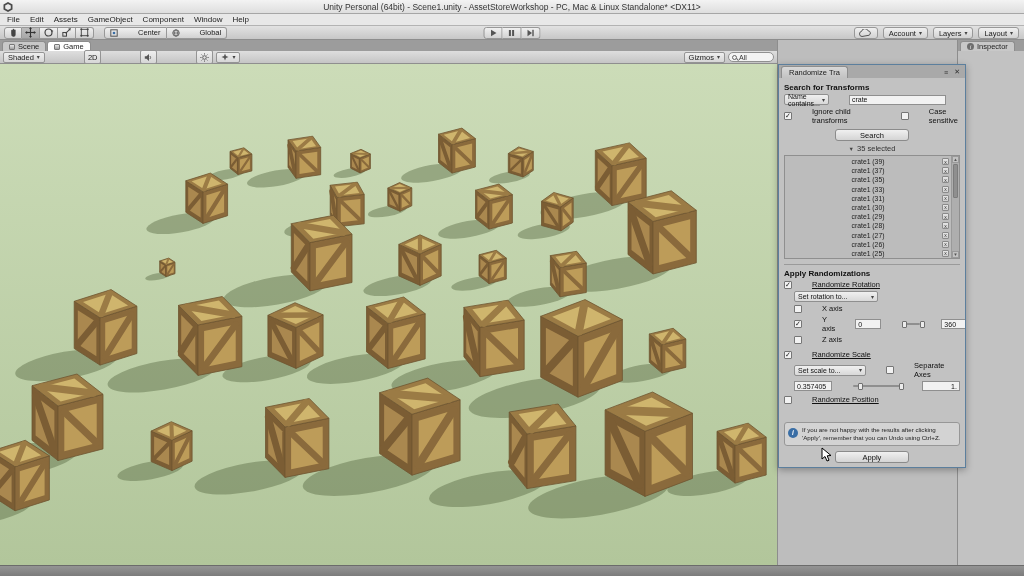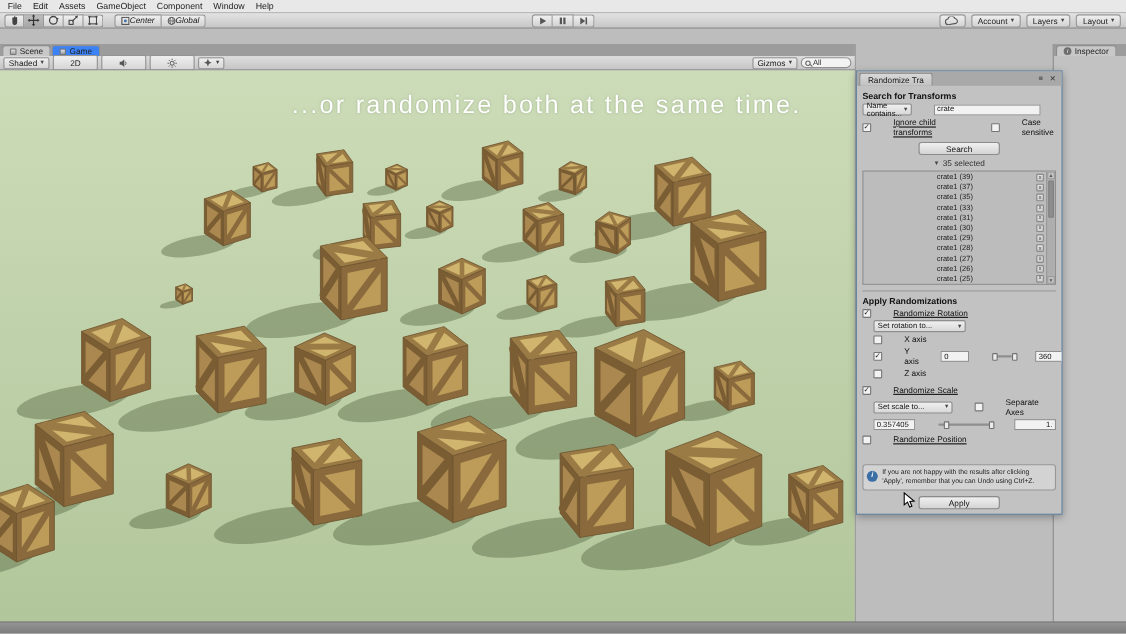--- a/index.html
+++ b/index.html
@@ -12,42 +12,42 @@
   .title-logo{position:absolute;left:3px;top:2px;}
   .menubar{height:12px;background:#e8e8e8;border-bottom:1px solid #b3b3b3;display:flex;align-items:center;padding-left:2px;font-size:8px;color:#222;}
   .menu-item{padding:0 5px;height:100%;display:flex;align-items:center;}
   .toolbar{height:14px;background:linear-gradient(#e2e2e2,#c7c7c7);border-bottom:1px solid #8d8d8d;position:relative;display:flex;align-items:center;}
   .tool-group{display:flex;margin-left:4px;}
   .tool-btn{width:18px;height:12px;background:linear-gradient(#f0f0f0,#d2d2d2);border:1px solid #989898;border-left-width:0;display:flex;align-items:center;justify-content:center;}
   .tool-btn:first-child{border-left-width:1px;border-radius:3px 0 0 3px;}
   .tool-btn:last-child{border-radius:0 3px 3px 0;}
   .tool-btn.active{background:linear-gradient(#bcbcbc,#a8a8a8);}
   .toggle-group{display:flex;margin-left:10px;}
-  .toggle-btn{height:12px;padding:0 5px;font-size:7.5px;display:flex;align-items:center;gap:0;background:linear-gradient(#f0f0f0,#d2d2d2);border:1px solid #989898;border-left-width:0;font-style:italic;}
+  .toggle-btn{height:12px;padding:0 5px;font-size:7.5px;display:flex;align-items:center;gap:20px;background:linear-gradient(#f0f0f0,#d2d2d2);border:1px solid #989898;border-left-width:0;}
   .toggle-btn:first-child{border-left-width:1px;border-radius:3px 0 0 3px;}
   .toggle-btn:last-child{border-radius:0 3px 3px 0;}
   .play-group{position:absolute;left:50%;transform:translateX(-50%);display:flex;}
   .play-btn{width:19px;height:12px;background:linear-gradient(#f0f0f0,#d2d2d2);border:1px solid #989898;border-left-width:0;display:flex;align-items:center;justify-content:center;}
   .play-btn:first-child{border-left-width:1px;border-radius:3px 0 0 3px;}
   .play-btn:last-child{border-radius:0 3px 3px 0;}
   .right-group{position:absolute;right:5px;top:1px;display:flex;gap:5px;align-items:center;}
   .dd-btn{height:12px;padding:0 5px;font-size:7.5px;display:flex;align-items:center;gap:3px;background:linear-gradient(#f0f0f0,#d2d2d2);border:1px solid #989898;border-radius:3px;}
   .dd-arrow{font-size:6px;color:#444;line-height:1;}
   .cloud-btn{height:12px;width:24px;display:flex;align-items:center;justify-content:center;background:linear-gradient(#f0f0f0,#d2d2d2);border:1px solid #989898;border-radius:3px;}
 
   
   .main{position:absolute;top:40px;left:0;right:0;bottom:11px;display:flex;}
   .scene-pane{width:778px;display:flex;flex-direction:column;border-right:1px solid #8d8d8d;}
   .tabstrip{height:11px;background:#9c9c9c;display:flex;align-items:flex-end;padding-left:2px;gap:1px;flex:none;}
-  .tab{height:10px;padding:0 6px;font-size:7.5px;display:flex;align-items:center;gap:3px;background:#3b82f6;color:#222;border-radius:3px 3px 0 0;border:1px solid #8d8d8d;border-bottom:none;}
+  .tab{height:10px;padding:0 6px;font-size:7.5px;display:flex;align-items:center;gap:3px;background:#ffffff;color:#222;border-radius:3px 3px 0 0;border:1px solid #8d8d8d;border-bottom:none;}
   .tab.active{background:#c8c8c8;}
   .tab-icon{width:6px;height:6px;border-radius:1px;background:linear-gradient(#e7e7e7,#9f9f9f);border:1px solid #777;}
   .scene-toolbar{height:13px;background:linear-gradient(#dedede,#c5c5c5);border-bottom:1px solid #8f8f8f;display:flex;align-items:center;padding:0 3px;font-size:7.5px;gap:3px;flex:none;}
   .st-dd{height:11px;padding:0 4px;display:flex;align-items:center;gap:3px;background:linear-gradient(#efefef,#d6d6d6);border:1px solid #949494;border-radius:2px;}
-  .st-btn{height:14px;padding:0 15px;display:flex;align-items:center;background:linear-gradient(#efefef,#d6d6d6);border:1px solid #949494;border-radius:2px;}
+  .st-btn{height:14px;padding:0 3px;display:flex;align-items:center;background:linear-gradient(#efefef,#d6d6d6);border:1px solid #949494;border-radius:2px;margin-left:36px;}
   .st-spacer{flex:1;}
   .search-box{height:10px;width:46px;background:#f3f3f3;border:1px solid #909090;border-radius:5px;display:flex;align-items:center;padding:0 3px;gap:2px;font-size:7px;color:#333;}
   .mag{width:5px;height:5px;border:1px solid #666;border-radius:50%;position:relative;flex:none;}
   .mag::after{content:"";position:absolute;width:3px;height:1px;background:#666;transform:rotate(45deg);right:-2.5px;bottom:-1px;}
   .viewport{flex:1;position:relative;background:linear-gradient(#ccdcb8,#b2c69b);overflow:hidden;}
   .viewport svg.scene{position:absolute;inset:0;}
   .caption{position:absolute;top:18px;left:497px;transform:translateX(-50%);white-space:nowrap;font-size:23px;letter-spacing:2px;color:#ffffff;text-shadow:0 0 2px rgba(120,140,100,.6);}
 
   
   .rand-pane{width:180px;background:#bdbdbd;border-right:1px solid #8d8d8d;position:relative;flex:none;}
@@ -90,20 +90,27 @@
   .insp-body{flex:1;background:#c2c2c2;}
   .insp-icon{width:7px;height:7px;border-radius:50%;background:#6e6e6e;color:#fff;font-size:5px;display:flex;align-items:center;justify-content:center;font-style:italic;}
 
   .statusbar{position:absolute;left:0;right:0;bottom:0;height:11px;background:linear-gradient(#949494,#7c7c7c);border-top:1px solid #6b6b6b;}
 </style>
 </head>
 <body>
 
 <div class="window">
 
+  <div class="titlebar">
+    <svg class="title-logo" width="10" height="10" viewBox="0 0 10 10">
+        <polygon points="5,0 9.5,2.5 9.5,7.5 5,10 0.5,7.5 0.5,2.5" fill="#4a4a4a"></polygon>
+        <polygon points="5,2 7.8,3.6 7.8,6.4 5,8 2.2,6.4 2.2,3.6" fill="#e8e8e8"></polygon>
+      </svg>
+    <span>Unity Personal (64bit) - Scene1.unity - AssetStoreWorkshop - PC, Mac &amp; Linux Standalone* &lt;DX11&gt;</span>
+  </div>
 
   <div class="menubar">
     <span class="menu-item">File</span>
     <span class="menu-item">Edit</span>
     <span class="menu-item">Assets</span>
     <span class="menu-item">GameObject</span>
     <span class="menu-item">Component</span>
     <span class="menu-item">Window</span>
     <span class="menu-item">Help</span>
   </div>
@@ -581,21 +588,20 @@
             <polygon points="15.0,402.7 -9.1,387.2 -9.1,431.3 15.0,446.8" fill="#7b5d34" stroke="#6f5531" stroke-width="0.8" stroke-linejoin="round"></polygon>
             <polygon points="11.6,406.7 -5.7,395.5 -5.7,427.3 11.6,438.4" fill="#aa884f"></polygon>
             <line x1="11.62737055425585" y1="406.66652369081135" x2="-5.717580880999785" y2="427.27150267212676" stroke="#7b5d34" stroke-width="5.880000000000001" stroke-linecap="round"></line>
             <polygon points="15.0,402.7 49.4,391.8 49.4,435.9 15.0,446.8" fill="#8a6a3c" stroke="#6f5531" stroke-width="0.8" stroke-linejoin="round"></polygon>
             <polygon points="19.8,407.3 44.6,399.5 44.6,431.3 19.8,439.1" fill="#bd9c59"></polygon>
             <line x1="44.587771839718386" y1="399.5110886035501" x2="19.816614020419273" y2="439.0683167494152" stroke="#8a6a3c" stroke-width="5.880000000000001" stroke-linecap="round"></line>
             <polygon points="15.0,402.7 49.4,391.8 25.3,376.3 -9.1,387.2" fill="#9b7b45" stroke="#6f5531" stroke-width="0.8" stroke-linejoin="round"></polygon>
             <polygon points="16.4,399.0 41.2,391.2 23.9,380.0 -0.9,387.8" fill="#cfb56d"></polygon>
             <line x1="16.44398457467512" y1="398.9748404402265" x2="23.870190958718602" y2="380.0225912756768" stroke="#9b7b45" stroke-width="5.880000000000001" stroke-linecap="round"></line>
           </svg>
-        <div class="caption">...or randomize both at the same time.</div>
       </div>
     </div>
 
     <div class="rand-pane">
       <div class="rw">
         <div class="rw-tabbar">
           <span class="rw-tab">
               <span>Randomize Tra</span>
             </span>
           <span class="rw-tab-spacer"></span>
@@ -618,21 +624,21 @@
             <input class="field" style="flex: 1 1 0%;" value="crate">
             <span class="sel" style="width:12px;justify-content:center;">
                 <span class="dd-arrow">▾</span>
               </span>
           </div>
 
           <div class="row">
             <span class="cb">
                 <span>✓</span>
               </span>
-            <span style="text-decoration:underline;">Ignore child transforms</span>
+            <span style="">Ignore child transforms</span>
             <span style="flex:1;"></span>
             <span class="cb"></span>
             <span>Case sensitive</span>
           </div>
 
           <button class="btn center-self" style="width:74px;margin:2px 0 1px;">Search</button>
 
           <div class="row selected-row">
             <span class="fold-icon">▼</span>
             <span>35 selected</span>

